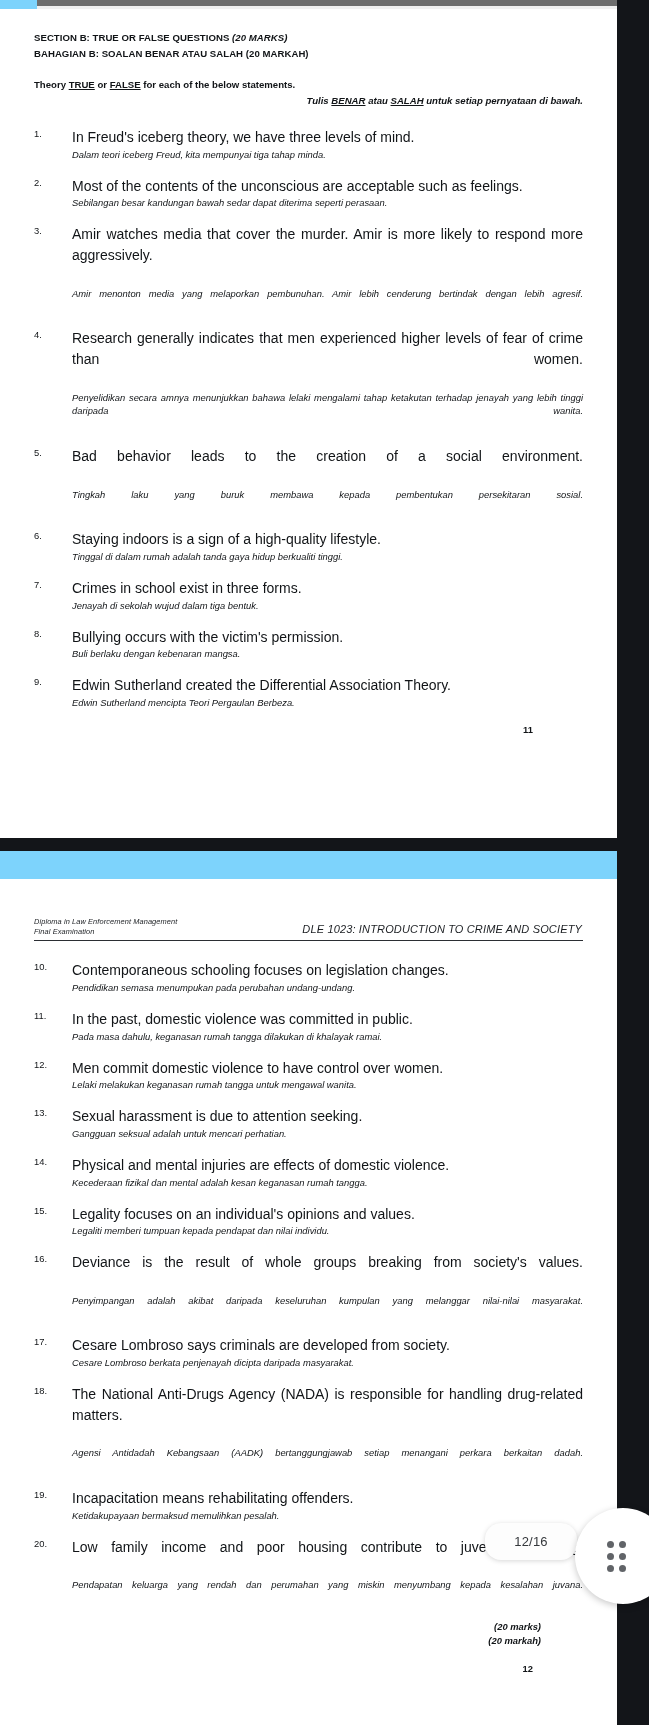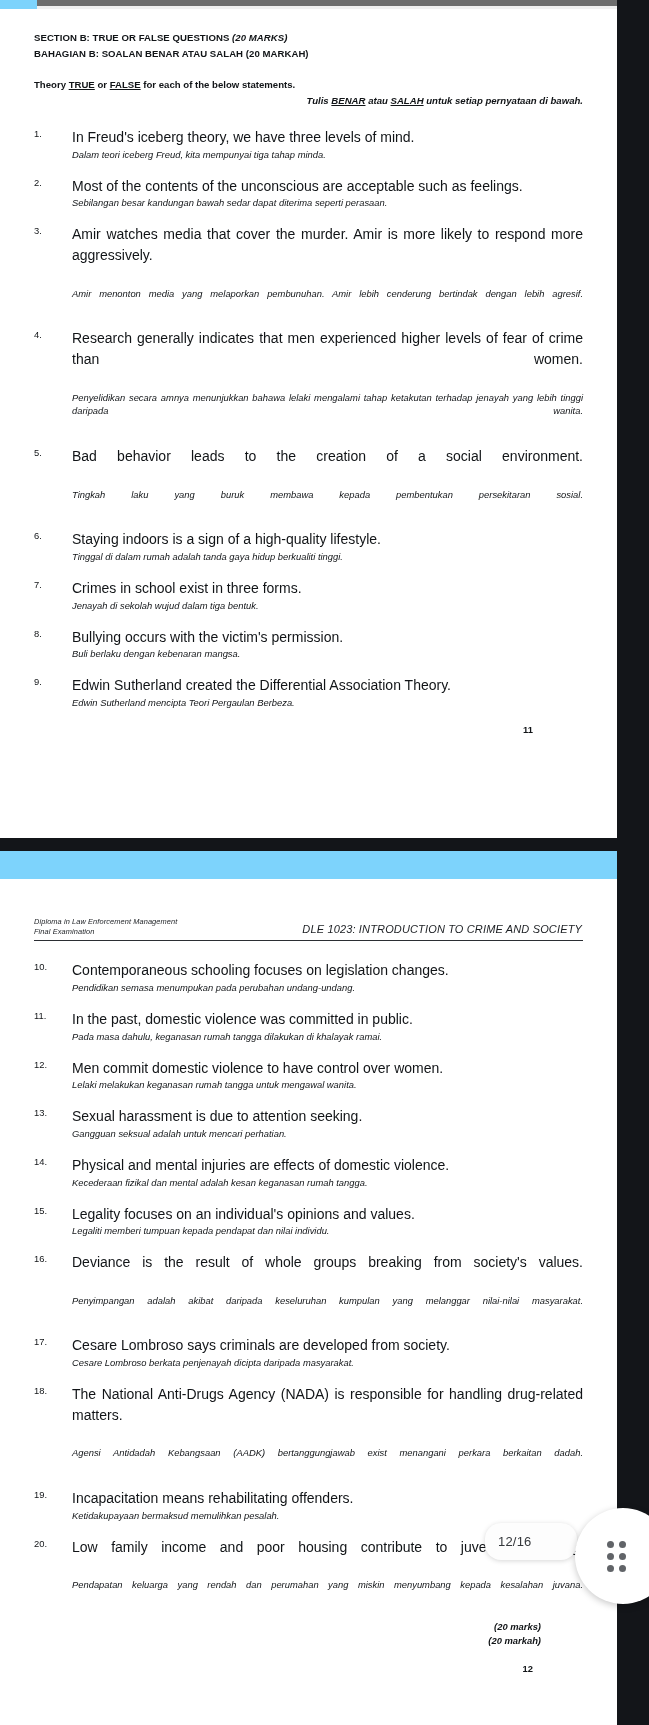--- a/index.html
+++ b/index.html
@@ -168,21 +168,21 @@
   
   .page-pill {
     position: absolute;
     right: 72px;
     top: 1523px;
     min-width: 66px;
     padding: 11px 13px;
     background: #fdfdfd;
     border-radius: 16px;
     box-shadow: 0 1px 5px rgba(0,0,0,.16);
-    text-align: left;
+    text-align: center;
     font-size: 13px;
     color: #35383c;
     letter-spacing: .2px;
   }
   .fab {
     position: absolute;
     right: -22px;
     top: 1508px;
     width: 96px;
     height: 96px;
@@ -373,21 +373,21 @@
             <div class="q-num">17.</div>
             <div class="q-body">
               <div class="q-en">Cesare Lombroso says criminals are developed from society.</div>
               <div class="q-bm">Cesare Lombroso berkata penjenayah dicipta daripada masyarakat.</div>
             </div>
           </div>
           <div class="q jst">
             <div class="q-num">18.</div>
             <div class="q-body">
               <div class="q-en">The National Anti-Drugs Agency (NADA) is responsible for handling drug-related matters.</div>
-              <div class="q-bm">Agensi Antidadah Kebangsaan (AADK) bertanggungjawab exist menangani perkara berkaitan dadah.</div>
+              <div class="q-bm">Agensi Antidadah Kebangsaan (AADK) bertanggungjawab setiap menangani perkara berkaitan dadah.</div>
             </div>
           </div>
           <div class="q">
             <div class="q-num">19.</div>
             <div class="q-body">
               <div class="q-en">Incapacitation means rehabilitating offenders.</div>
               <div class="q-bm">Ketidakupayaan bermaksud memulihkan pesalah.</div>
             </div>
           </div>
           <div class="q jst">

